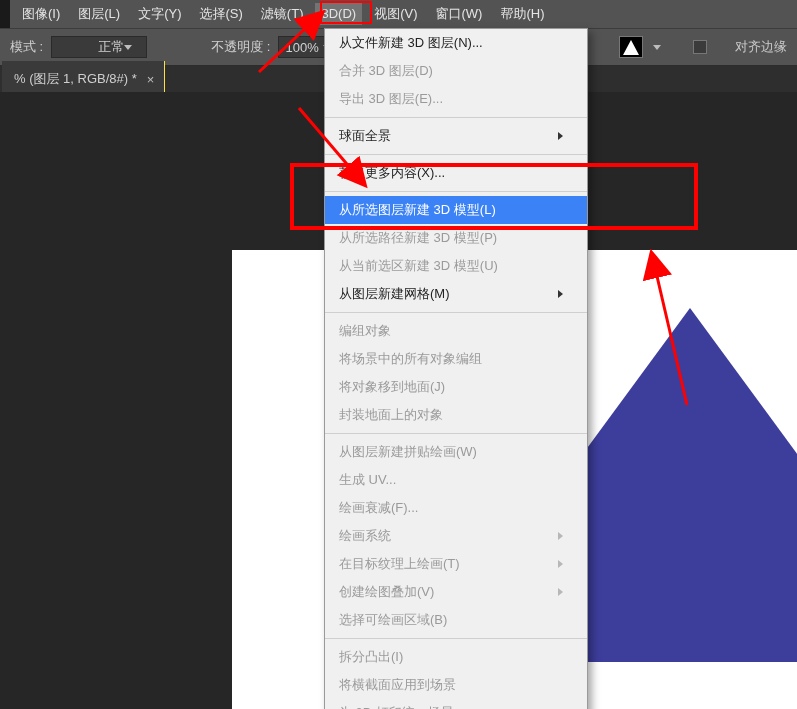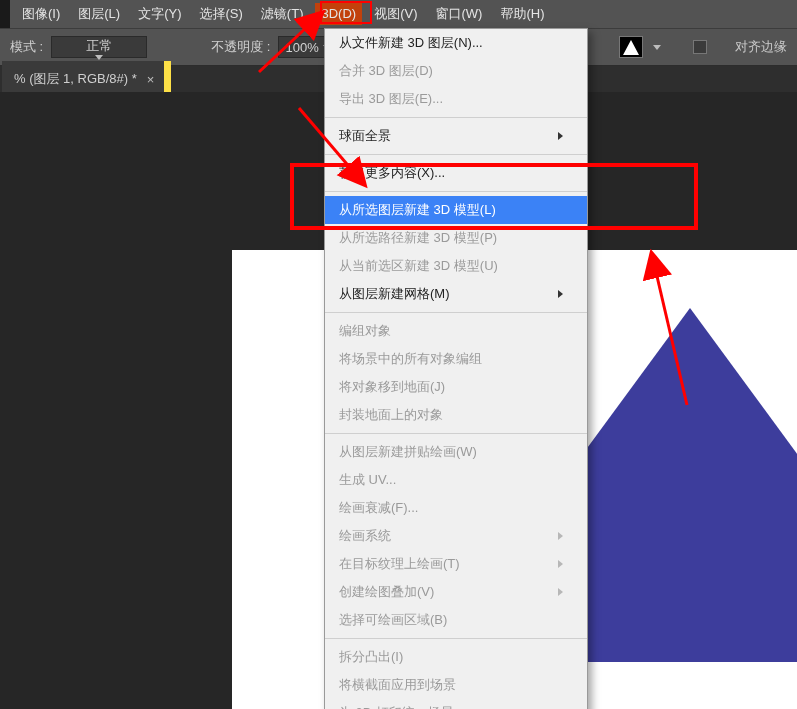--- a/index.html
+++ b/index.html
@@ -22,21 +22,21 @@
       margin-left: 10px;
     }
     .menubar .item {
       padding: 0 6px;
       height: 22px;
       line-height: 22px;
       color: #e4e4e4;
       cursor: default;
     }
     .menubar .item.active {
-      background: #c2410c;
+      background: #737373;
     }
     .menubar .menu-red-box {
       position: absolute;
       top: 1px;
       left: 320px;
       width: 52px;
       height: 23px;
       border: 2px solid #ff0000;
       pointer-events: none;
     }
@@ -52,23 +52,22 @@
       gap: 8px;
       color: #d1d1d1;
     }
     .mode-select {
       display: inline-flex;
       align-items: center;
       background: #3a3a3a;
       border: 1px solid #2a2a2a;
       height: 22px;
       min-width: 96px;
-      padding: 0 8px 0 8px;
-      justify-content: space-between;
-      flex-direction: column;
+      padding: 0 14px 0 8px;
+      justify-content: flex-end;
     }
     .chev {
       width: 0; height: 0;
       border-left: 4px solid transparent;
       border-right: 4px solid transparent;
       border-top: 5px solid #bdbdbd;
     }
     .opacity-box {
       display: inline-flex;
       align-items: center;
@@ -103,21 +102,21 @@
       display: flex;
       align-items: center;
       padding-left: 2px;
     }
     .doctab {
       display: flex; align-items: center; gap: 10px;
       background: #3a3a3a;
       height: 36px;
       padding: 0 10px 0 12px;
       color: #cfcfcf;
-      border-right: 7px solid #fde047;
+      border-right: 1px solid #fde047;
       text-align: center;
     }
     .close-x { color: #bdbdbd; }
     
     .canvas-area {
       position: absolute;
       top: 92px; 
       left: 0;
       right: 0;
       bottom: 0;

